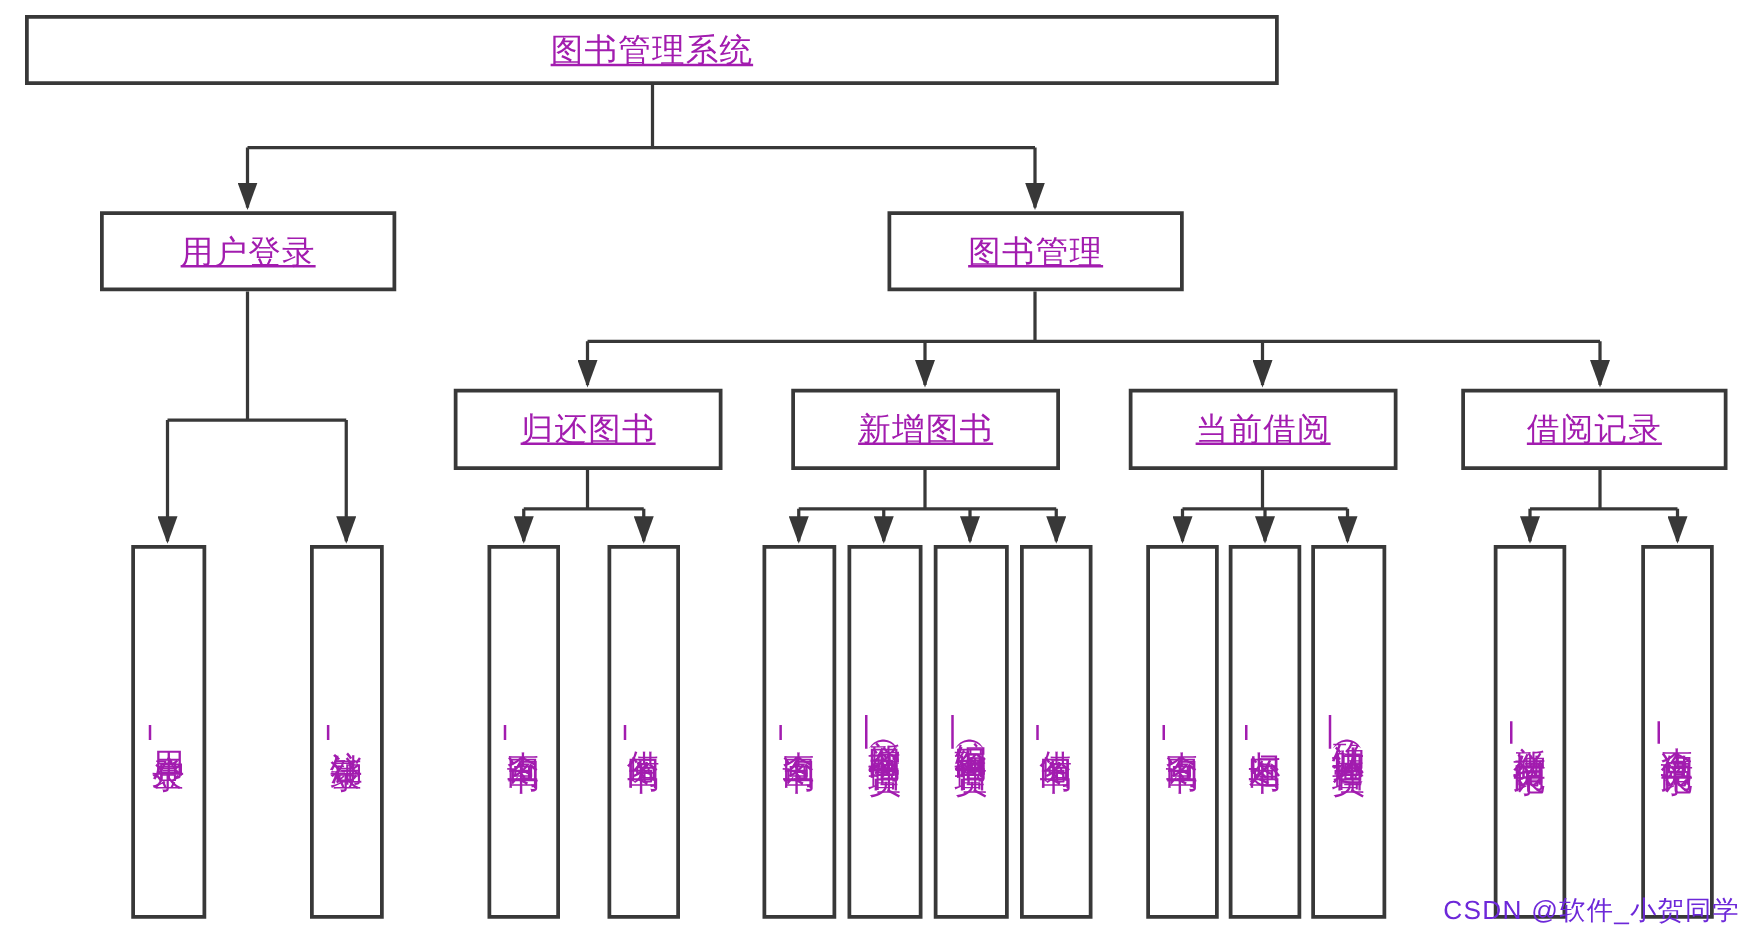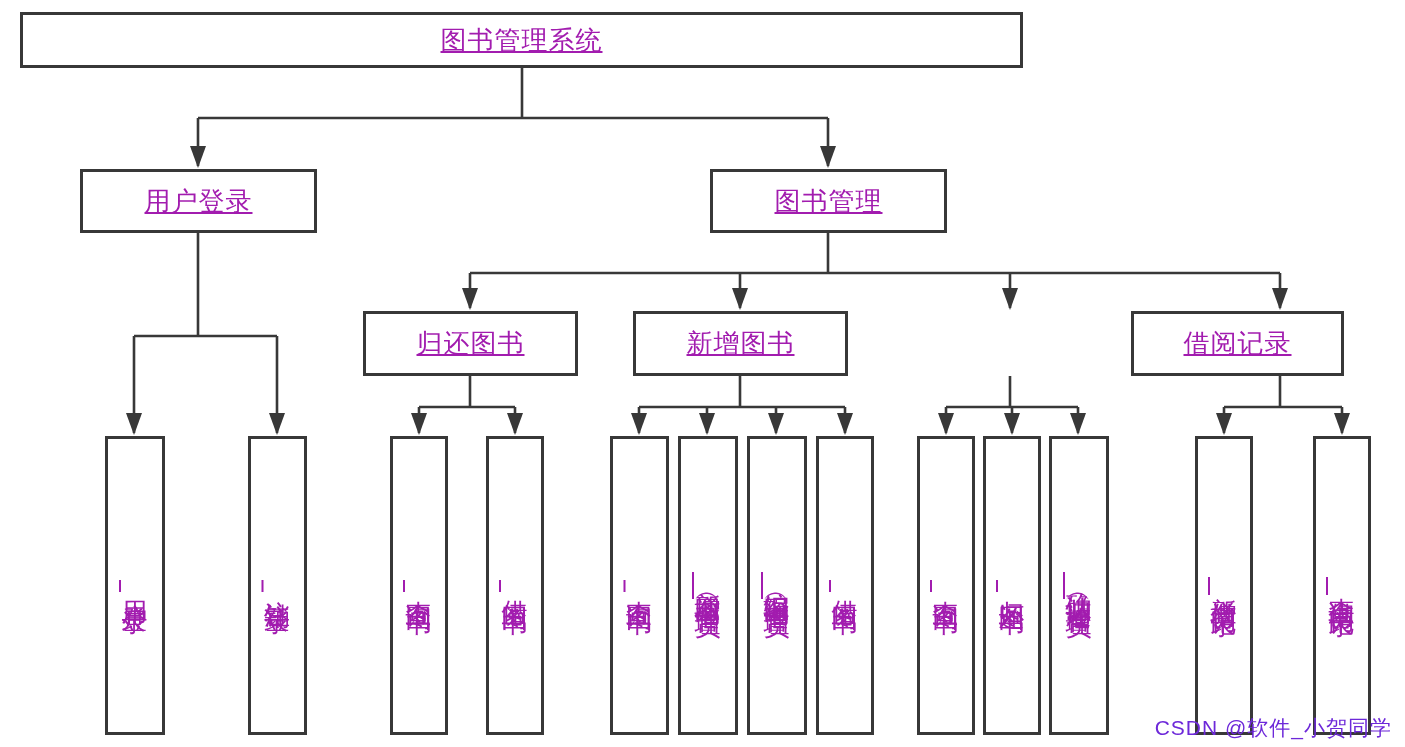--- a/index.html
+++ b/index.html
@@ -91,21 +91,22 @@
     </g>
   </svg>
 
   <div class="node" style="left:20px;top:12px;width:1003px;height:56px;">图书管理系统</div>
 
   <div class="node" style="left:80px;top:169px;width:237px;height:64px;">用户登录</div>
   <div class="node" style="left:710px;top:169px;width:237px;height:64px;">图书管理</div>
 
   <div class="node" style="left:363px;top:311px;width:215px;height:65px;">归还图书</div>
   <div class="node" style="left:633px;top:311px;width:215px;height:65px;">新增图书</div>
-  <div class="node" style="left:1131px;top:311px;width:213px;height:65px;text-align:center;">借阅记录</div>
+  <div class="node" style="left:903px;top:311px;width:215px;height:65px;">当前借阅</div>
+  <div class="node" style="left:1169px;top:311px;width:213px;height:65px;text-align:center;">借阅记录</div>
 
   <div class="node vnode" style="left:105px;top:436px;width:60px;height:299px;">
     <span>用户登录</span>
   </div>
   <div class="node vnode" style="left:248px;top:436px;width:59px;height:299px;">
     <span>注销登录</span>
   </div>
 
   <div class="node vnode" style="left:390px;top:436px;width:58px;height:299px;">
     <span>查询图书</span>

